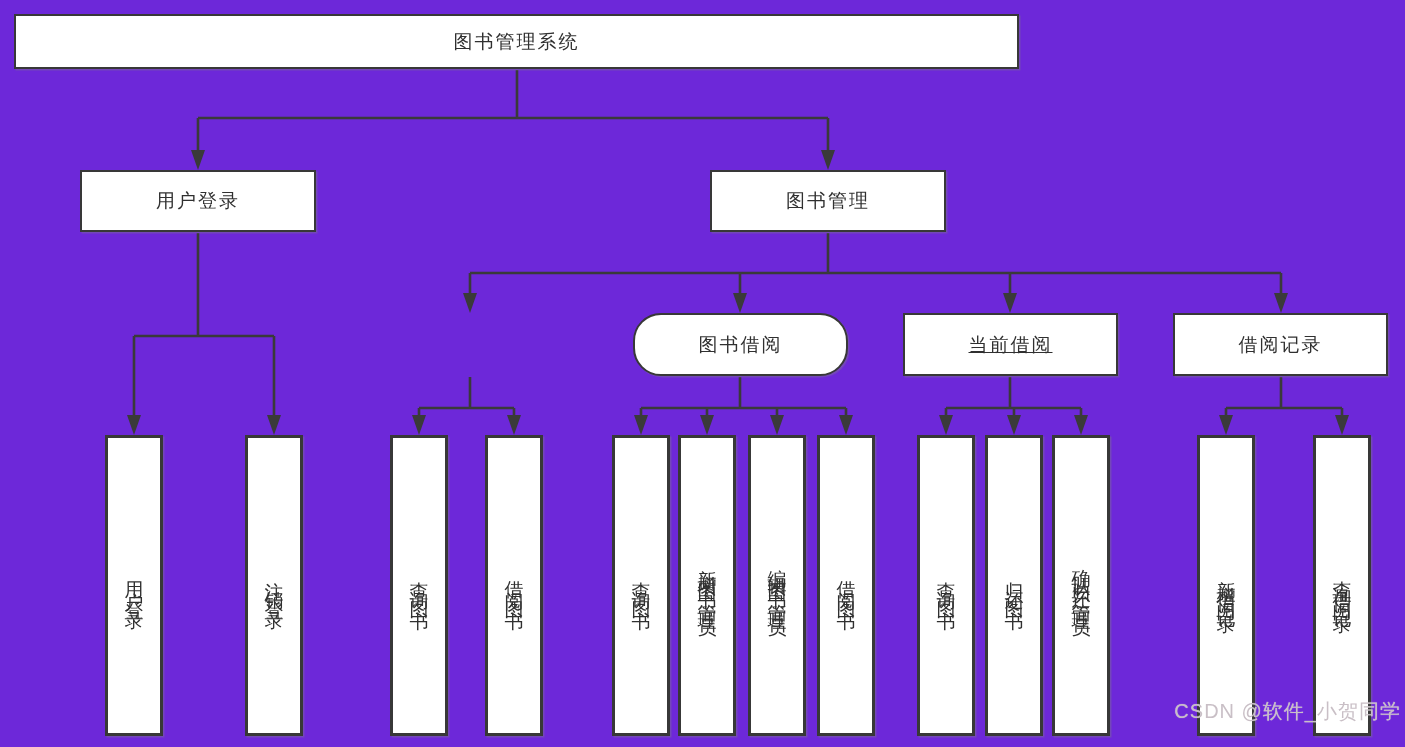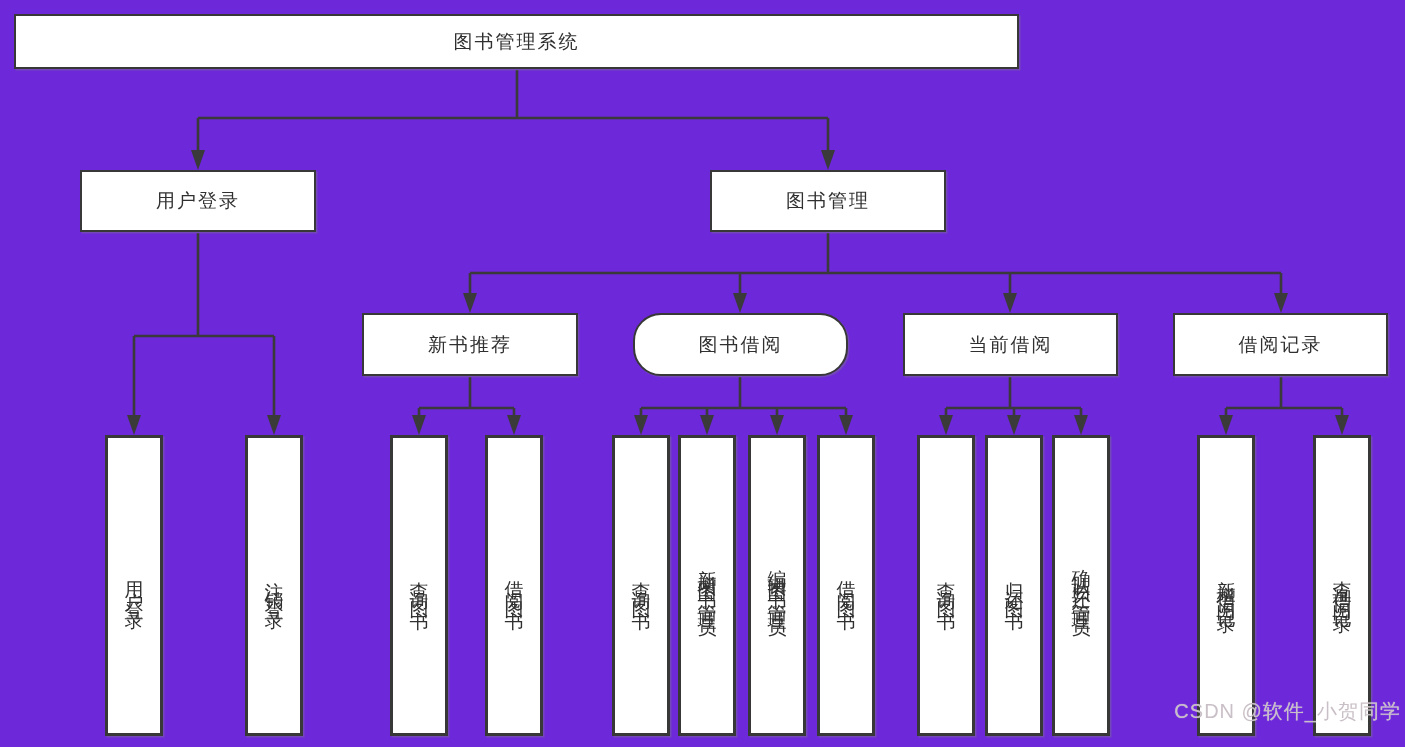--- a/index.html
+++ b/index.html
@@ -81,23 +81,22 @@
     <path d="M1281,377 V408 M1226,408 H1342 M1226,408 V417 M1342,408 V417"></path>
     <path class="ah" d="M1226,435 l-7,-20 h14 z"></path>
     <path class="ah" d="M1342,435 l-7,-20 h14 z"></path>
   </svg>
 
   <div class="node root" style="left:14px;top:14px;width:1005px;height:55px;">图书管理系统</div>
 
   <div class="node" style="left:80px;top:170px;width:236px;height:62px;">用户登录</div>
   <div class="node" style="left:710px;top:170px;width:236px;height:62px;">图书管理</div>
 
-  <div class="node" style="left:362px;top:313px;width:216px;height:63px;">新书推荐</div>
   <div class="node" style="left:633px;top:313px;width:215px;height:63px;border-radius:28px;">图书借阅</div>
-  <div class="node" style="left:903px;top:313px;width:215px;height:63px;">当前借阅</div>
+  <div class="node" style="left:903px;top:313px;width:215px;height:63px;text-decoration:underline;">当前借阅</div>
   <div class="node" style="left:1173px;top:313px;width:215px;height:63px;">借阅记录</div>
 
   <div class="node leaf" style="left:105px;top:435px;width:58px;height:301px;">用户登录</div>
   <div class="node leaf" style="left:245px;top:435px;width:58px;height:301px;">注销登录</div>
 
   <div class="node leaf" style="left:390px;top:435px;width:58px;height:301px;">查询图书</div>
   <div class="node leaf" style="left:485px;top:435px;width:58px;height:301px;">借阅图书</div>
 
   <div class="node leaf" style="left:612px;top:435px;width:58px;height:301px;">查询图书</div>
   <div class="node leaf long" style="left:678px;top:435px;width:58px;height:301px;">新增图书（管理员）</div>

